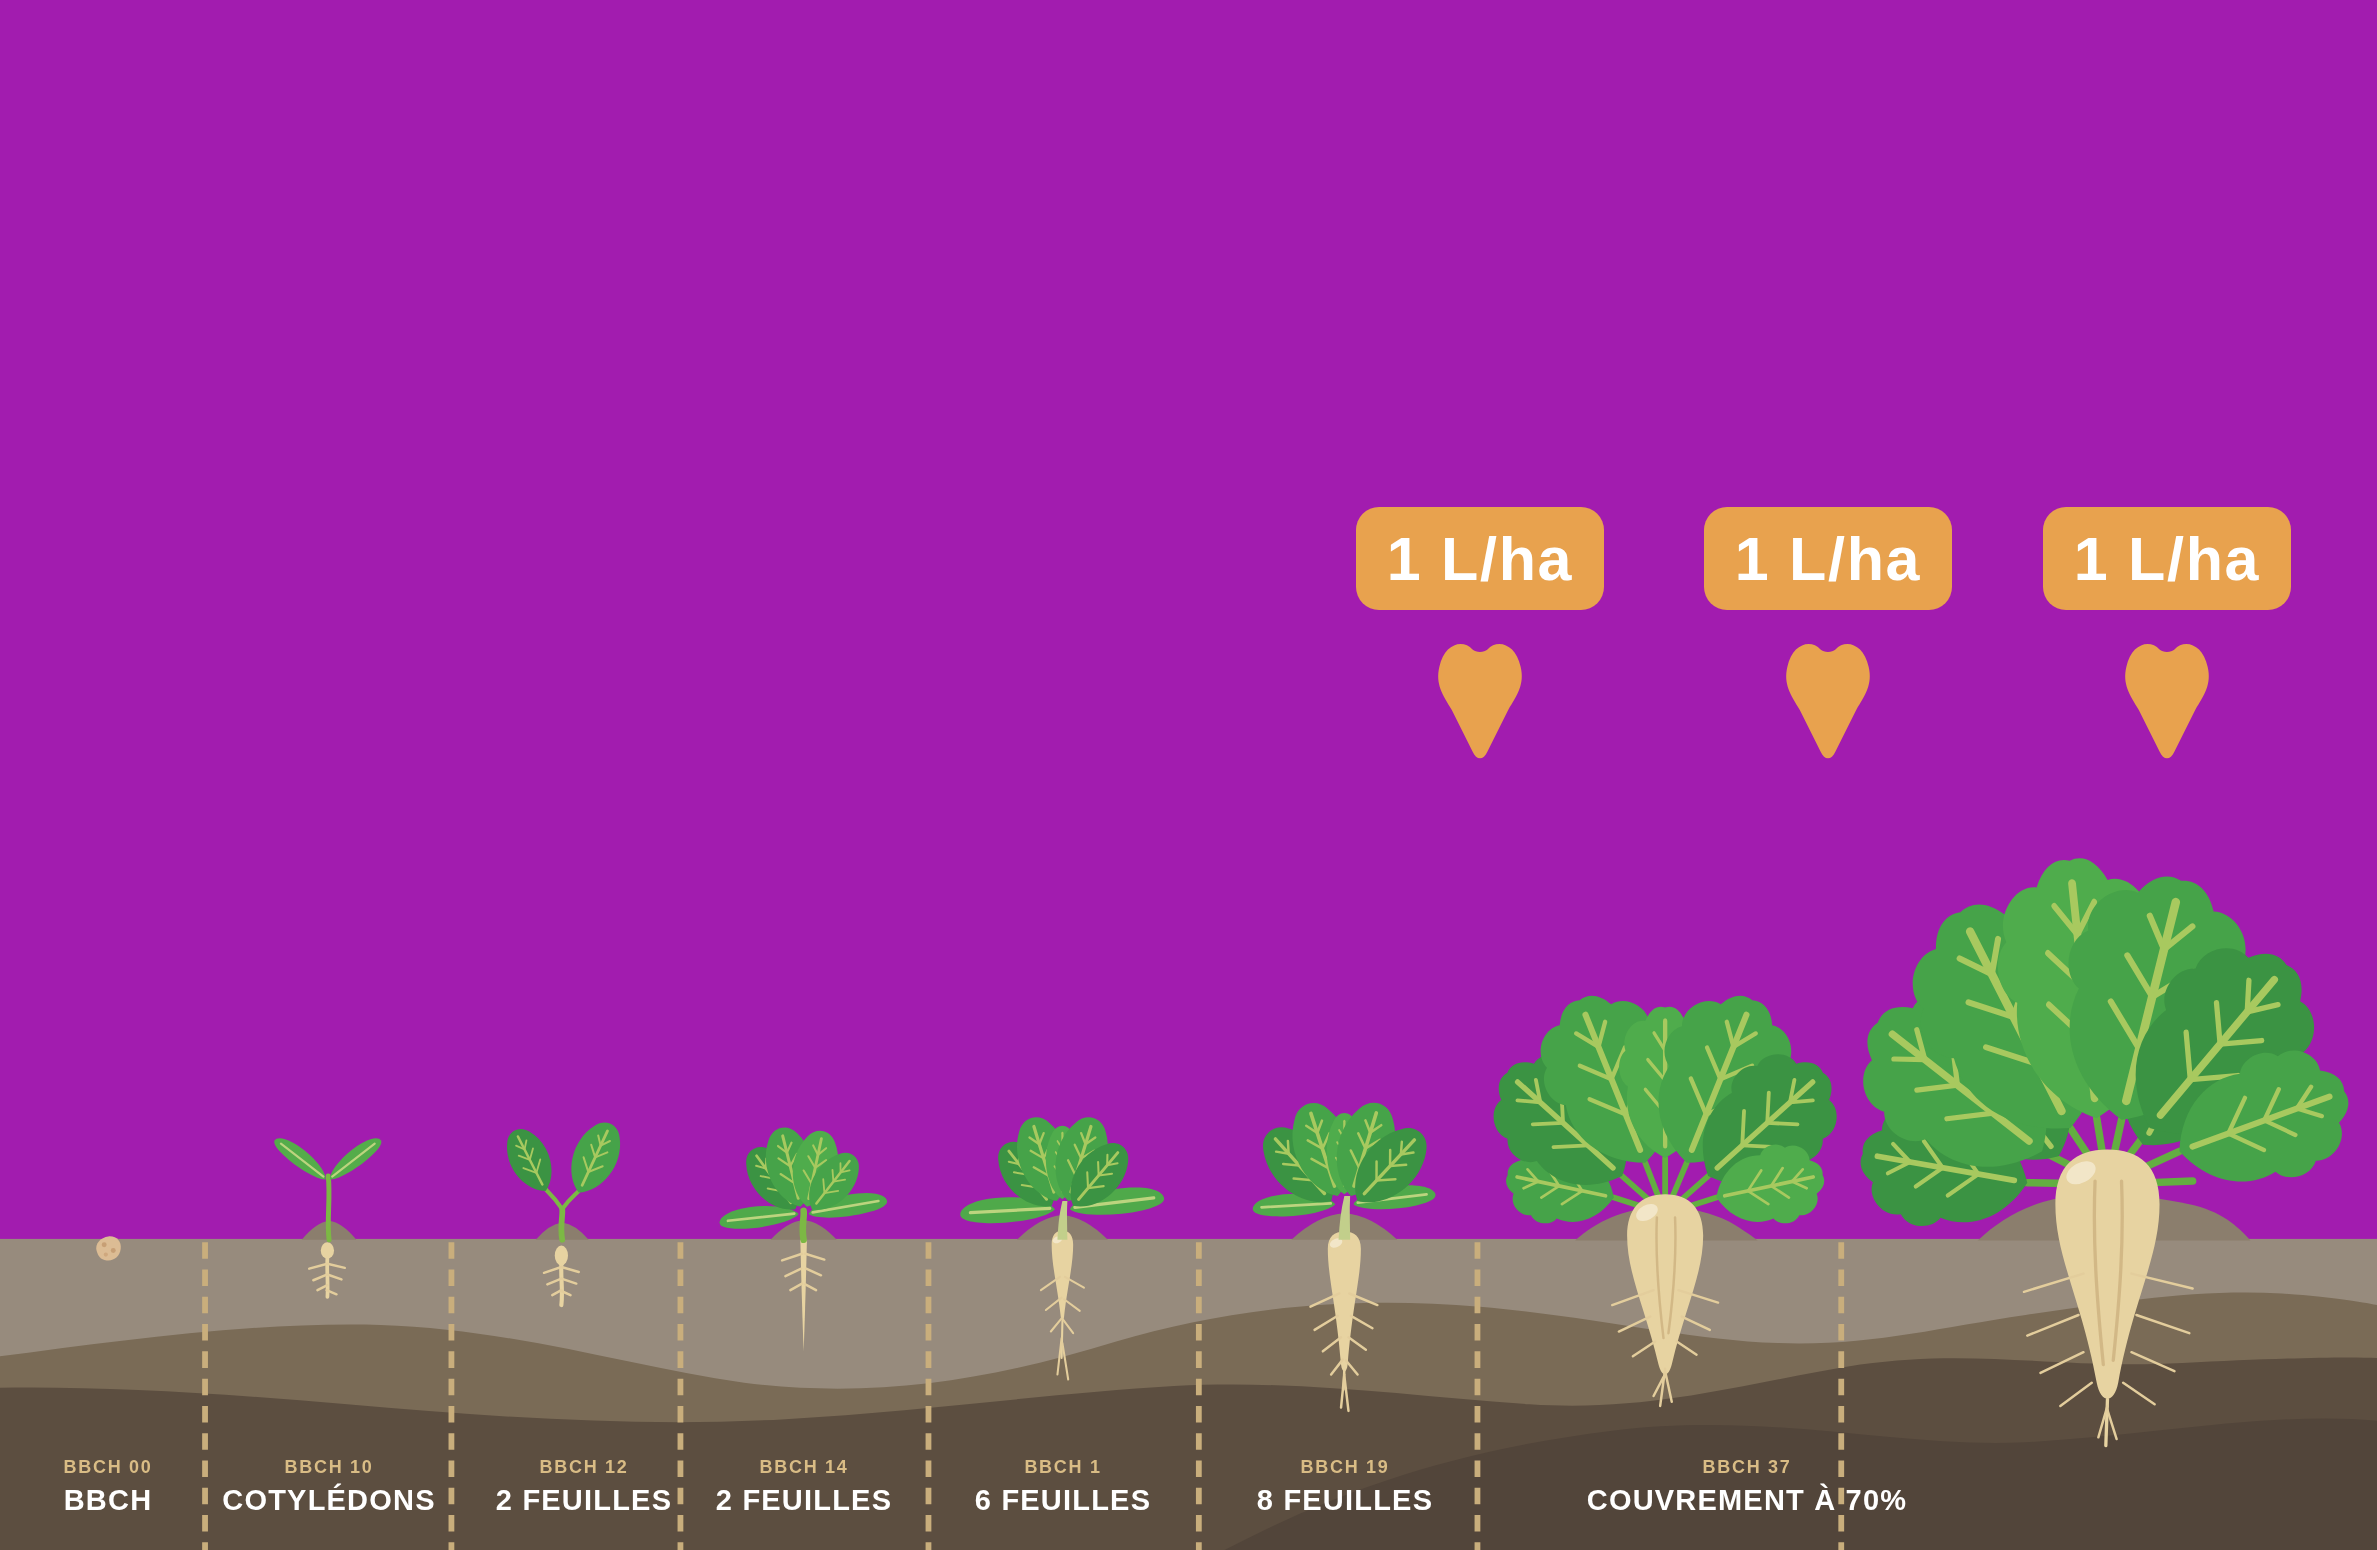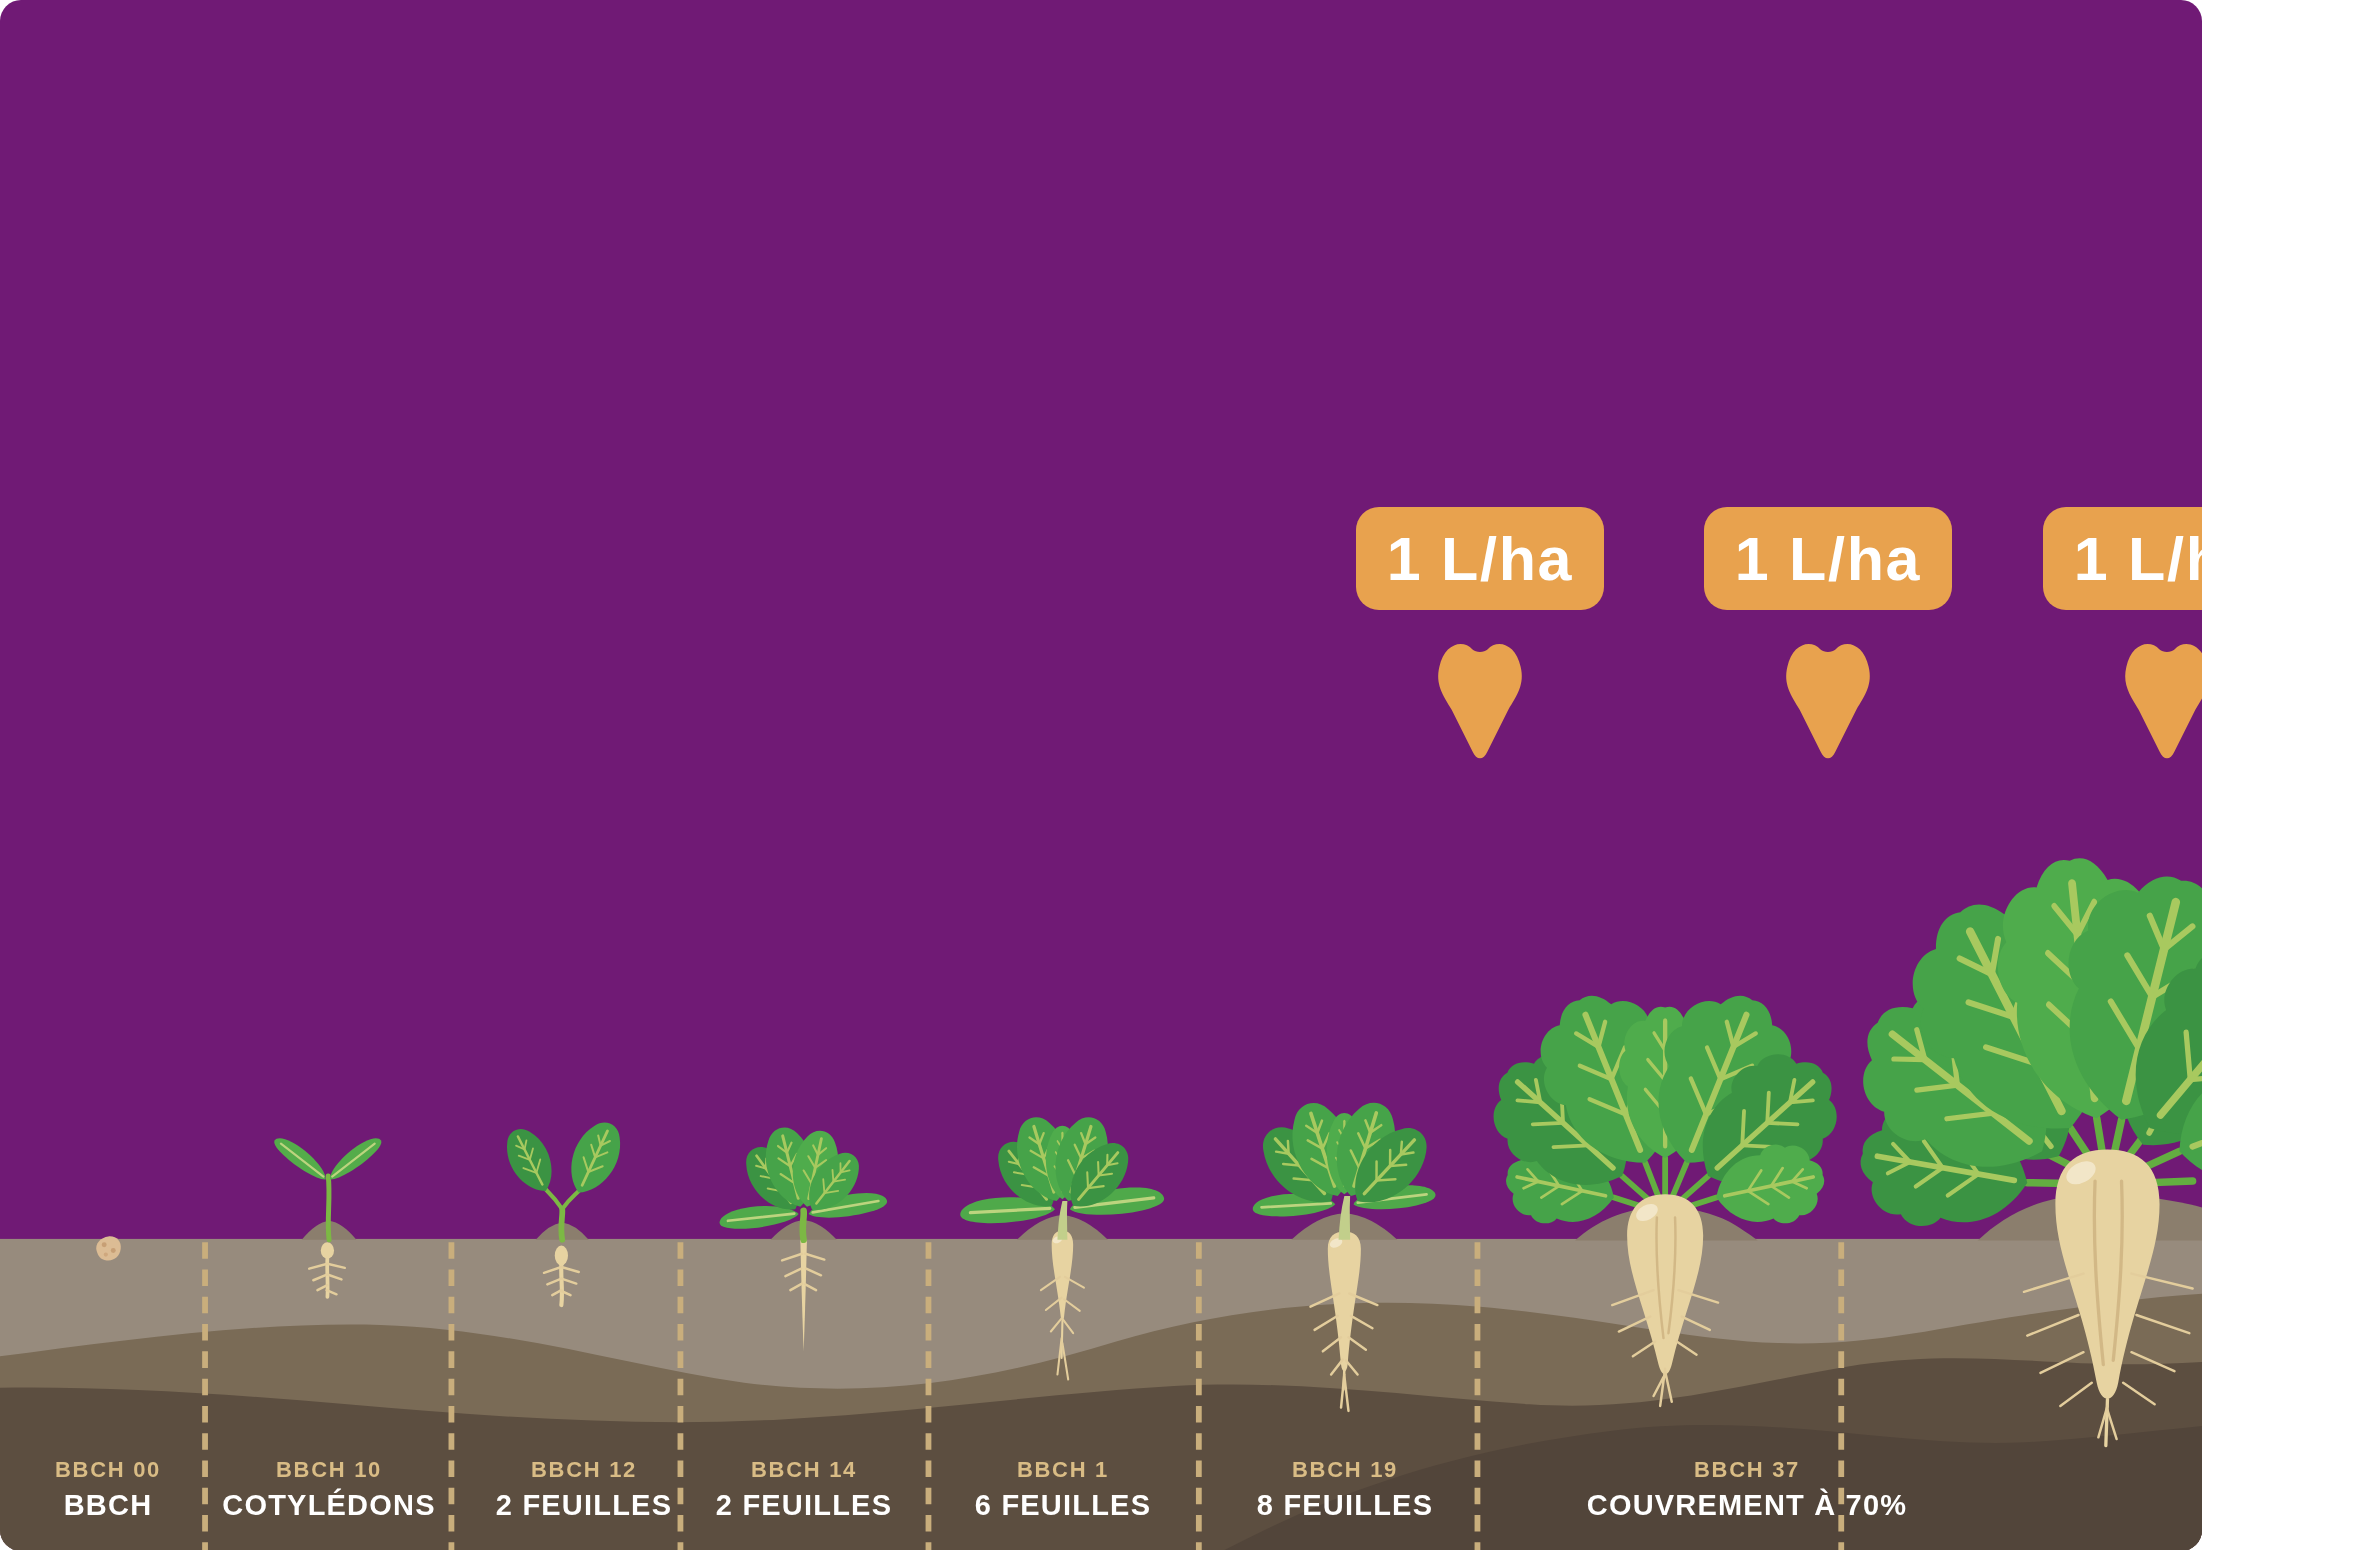--- a/index.html
+++ b/index.html
@@ -1,29 +1,28 @@
 <!DOCTYPE html>
 <html style="font-size:13.2px"><head>
 <meta charset="utf-8">
 <style>
   html,body{margin:0;padding:0;background:#ffffff;}
   .canvas{
-    position:relative;width:2202px;height:1551px;background:#701a75;overflow:hidden;
+    position:relative;width:2377px;height:1551px;background:#a21caf;overflow:hidden;
     font-family:"Liberation Sans",sans-serif;
-    border-radius:21px;
   }
   .scene{position:absolute;left:0;top:0;}
   .badge{
     position:absolute;top:507px;width:248px;height:103px;background:#E8A24E;border-radius:23px;
     color:#ffffff;display:flex;align-items:center;justify-content:center;
     font-size:61px;font-weight:bold;letter-spacing:1.7px;transform:translateX(-50%);
   }
   .arrow{position:absolute;top:637px;transform:translateX(-50%);}
   .stage-label{position:absolute;top:1457px;transform:translateX(-50%);text-align:center;white-space:nowrap;}
-  .stage-code{color:#D9BC85;font-size:22px;font-weight:bold;letter-spacing:1.7px;}
+  .stage-code{color:#D9BC85;font-size:18px;font-weight:bold;letter-spacing:1.7px;}
   .stage-name{color:#ffffff;font-size:29px;font-weight:bold;letter-spacing:1.2px;margin-top:5.8px;}
 </style>
 </head>
 <body>
 
 <div class="canvas">
 
   <svg class="scene" width="2377" height="1551" viewBox="0 0 2875 1875">
     <defs>
       <g id="leaf">

